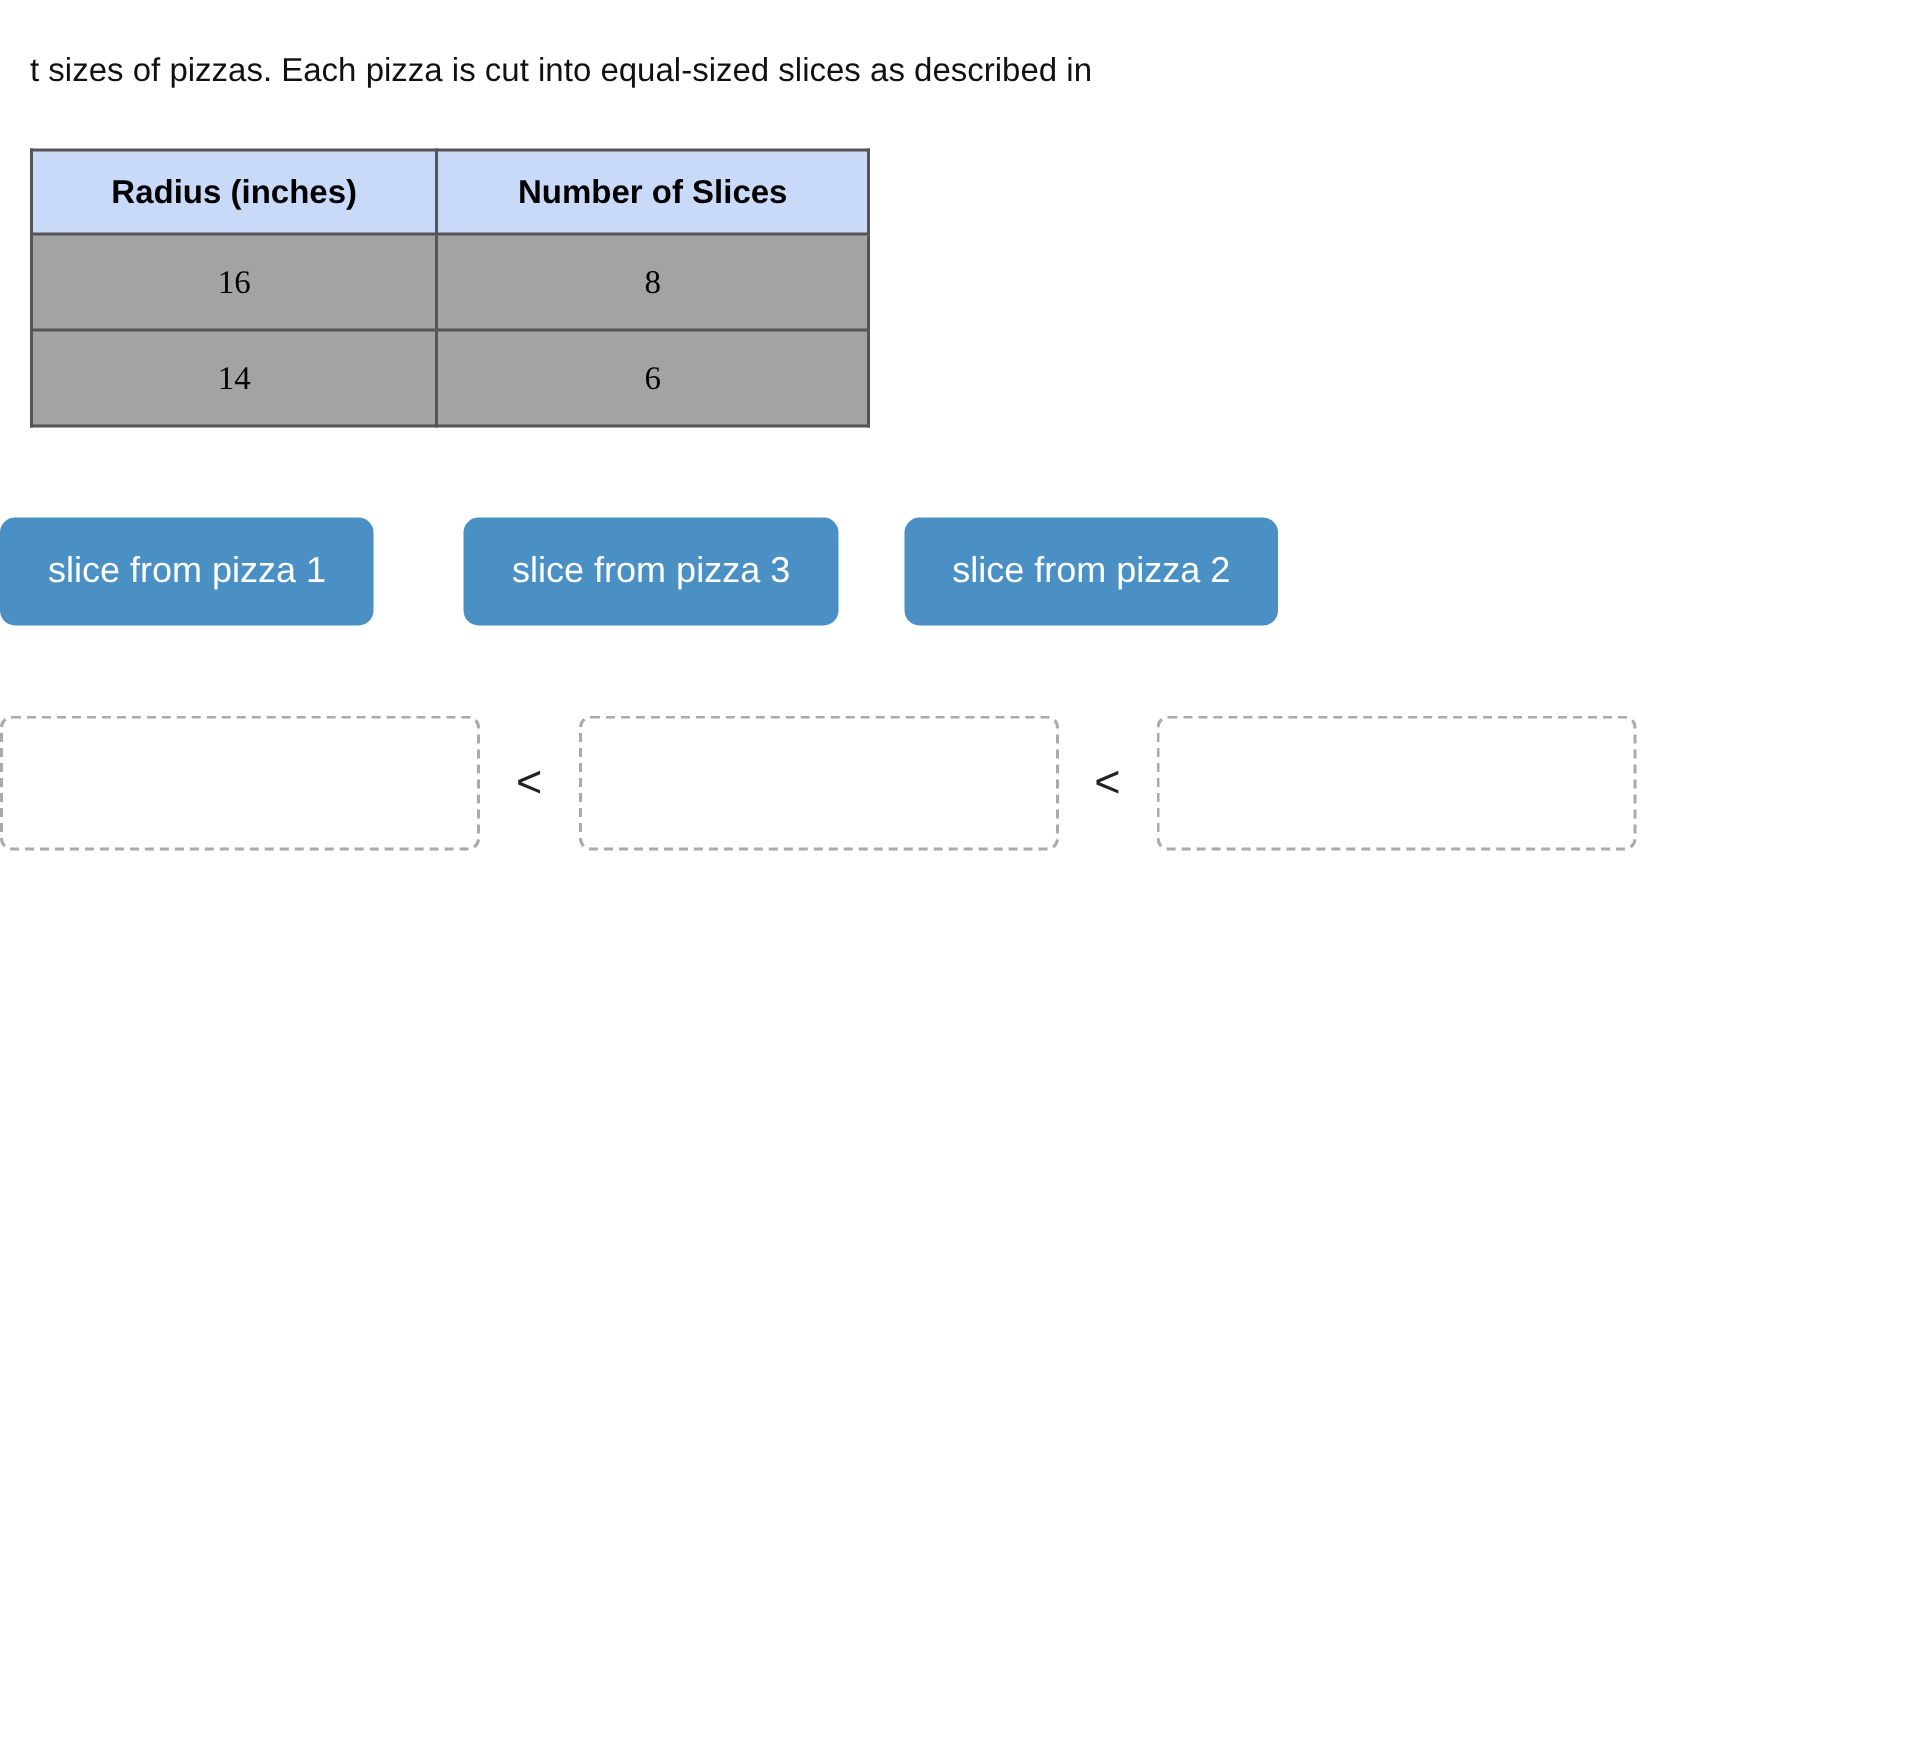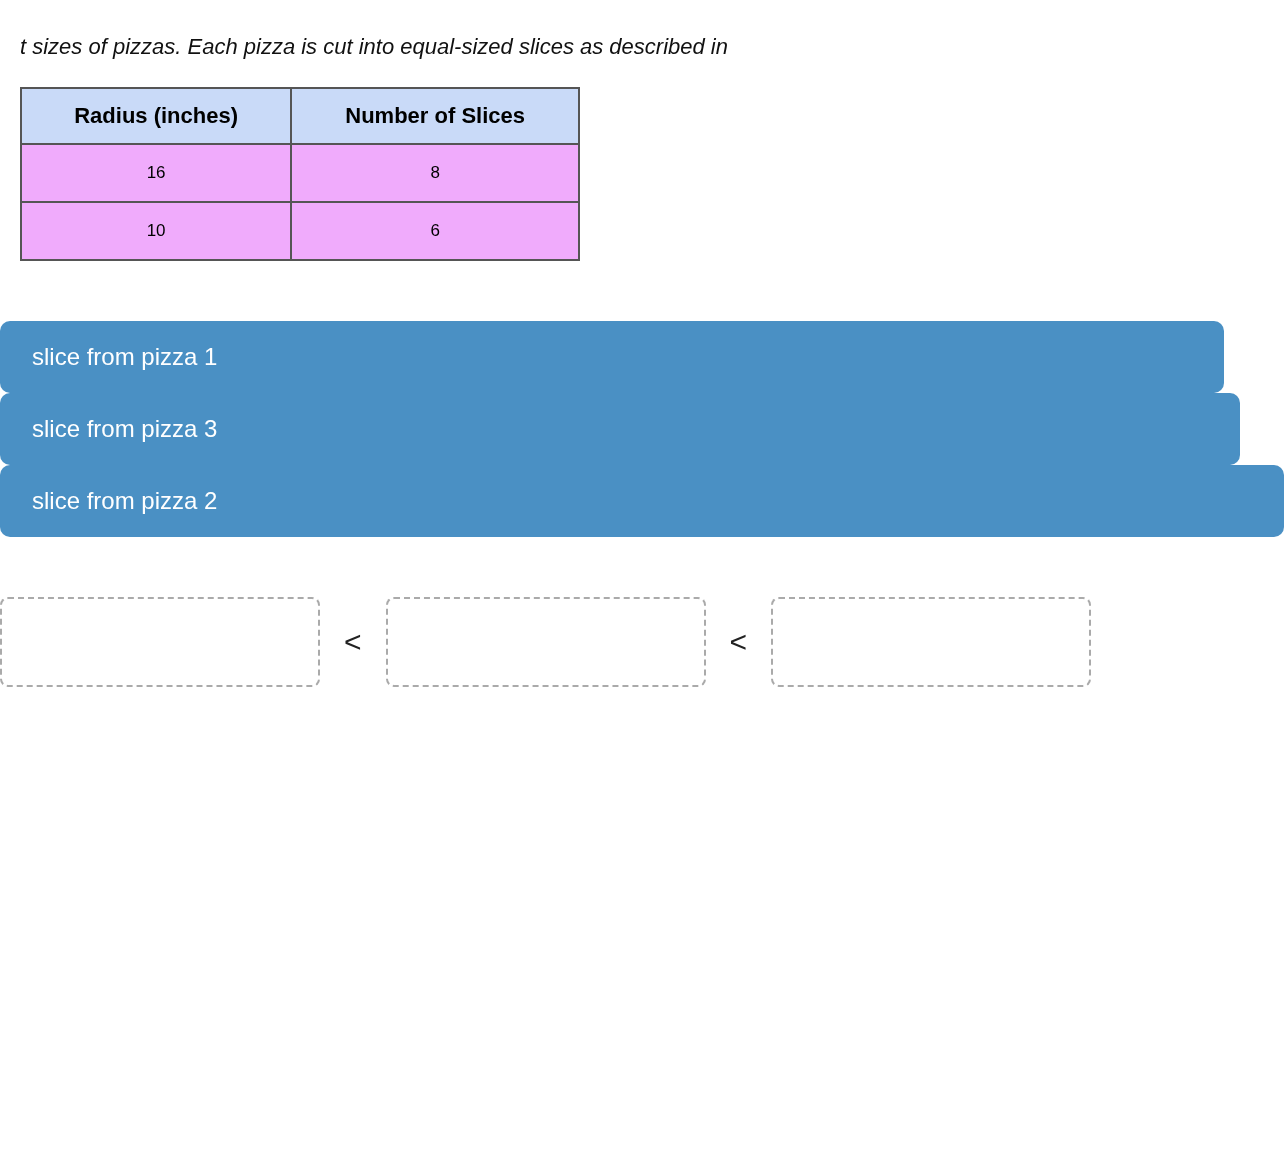--- a/index.html
+++ b/index.html
@@ -18,23 +18,22 @@
 
     .page-container {
       padding: 30px 0 30px 20px;
       width: 1284px;
     }
 
     .intro-text {
       font-size: 22px;
       color: #111111;
       line-height: 1.5;
-      margin-bottom: 24px;
+      margin-bottom: 36px;
       max-width: 1260px;
-      font-style: italic;
     }
 
     
     .pizza-table {
       border-collapse: collapse;
       margin-bottom: 60px;
       min-width: 560px;
     }
 
     .pizza-table th {
@@ -43,29 +42,30 @@
       padding: 14px 40px;
       font-size: 22px;
       font-weight: bold;
       text-align: center;
       margin-top: 31px;
     }
 
     .pizza-table td {
       border: 2px solid #555;
       padding: 18px 40px;
-      font-size: 17px;
+      font-size: 22px;
       text-align: center;
-      background: #f0abfc;
+      background: #a3a3a3;
+      font-family: Liberation Serif, serif;
     }
 
     
     .drag-items-row {
       display: flex;
-      flex-direction: column;
+      align-items: center;
       gap: 0;
       margin-bottom: 60px;
       margin-left: -20px;
     }
 
     .drag-chip {
       background-color: #4a90c4;
       color: #ffffff;
       border-radius: 10px;
       padding: 22px 32px;
@@ -128,21 +128,21 @@
         <th>Radius (inches)</th>
         <th>Number of Slices</th>
       </tr>
     </thead>
     <tbody id="table-body">
     <tr>
           <td>16</td>
           <td>8</td>
         </tr>
         <tr>
-          <td>10</td>
+          <td>14</td>
           <td>6</td>
         </tr>
       </tbody>
   </table>
 
   <div class="drag-items-row">
     <div class="drag-chip drag-chip-1">slice from pizza 1</div>
     <div class="drag-chip drag-chip-2">slice from pizza 3</div>
     <div class="drag-chip drag-chip-3">slice from pizza 2</div>
   </div>

